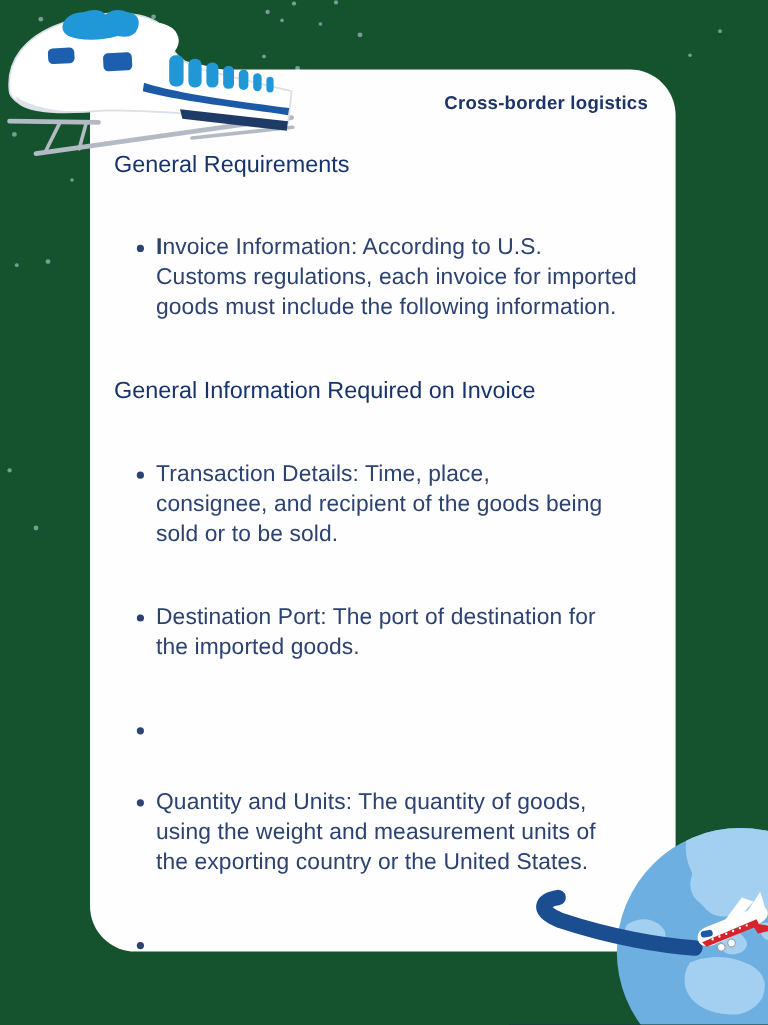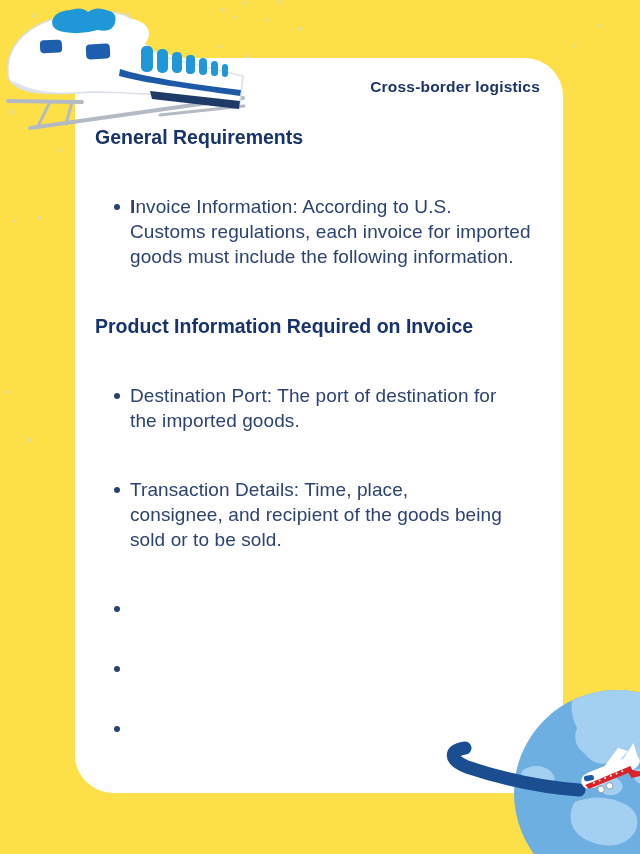--- a/index.html
+++ b/index.html
@@ -1,32 +1,32 @@
 <!DOCTYPE html>
 <html><head>
 <meta charset="utf-8">
 <style>
   html,body{margin:0;padding:0;background:#16244a;}
   .stage{
     position:relative;width:640px;height:854px;overflow:hidden;
-    background:#fde047;
+    background:#14532d;
     font-family:"Liberation Sans","DejaVu Sans",sans-serif;
   }
   .starfield{position:absolute;left:0;top:0;z-index:0;}
   .card{
     position:absolute;left:75px;top:58px;width:488px;height:735px;
     background:#fefefe;border-radius:38px;z-index:1;
   }
   .page-label{
     position:absolute;top:20px;right:23px;
     font-size:15.5px;font-weight:bold;color:#1d3468;letter-spacing:.2px;
   }
   .content{position:absolute;left:20px;top:66px;width:455px;color:#2c4271;}
   .sec-heading{
-    margin:0 0 3px 0;font-size:19.5px;line-height:26px;font-weight:bold;color:#17336b;
+    margin:0 0 3px 0;font-size:19.5px;line-height:26px;font-weight:normal;color:#17336b;
   }
   .sec-heading.second{margin-top:44px;}
   ul.bullets{list-style:none;margin:0;padding:0;}
   ul.bullets li{display:flex;align-items:flex-start;margin-top:44px;}
   .dot{
     flex:0 0 auto;width:6px;height:6px;border-radius:50%;
     background:#2c4271;margin:10px 10px 0 19px;
   }
   .btext{
     font-size:19px;line-height:25px;letter-spacing:.1px;color:#2c4271;
@@ -77,39 +77,42 @@
 
       <ul class="bullets">
         <li>
           <span class="dot"></span>
           <span class="btext"><b>I</b><span class="rest">nvoice Information: According to U.S.
 Customs regulations, each invoice for imported
 goods must include the following information.</span></span>
         </li>
       </ul>
 
-      <h2 class="sec-heading second">Product Information Required on Invoice</h2>
+      <h2 class="sec-heading second">General Information Required on Invoice</h2>
 
       <ul class="bullets">
-        <li>
-          <span class="dot"></span>
-          <span class="btext"><span class="rest">Destination Port: The port of destination for
-the imported goods.</span></span>
-        </li>
         <li>
           <span class="dot"></span>
           <span class="btext"><span class="rest">Transaction Details: Time, place,
 consignee, and recipient of the goods being
 sold or to be sold.</span></span>
         </li>
         <li>
           <span class="dot"></span>
-        </li>
-        <li>
-          <span class="dot"></span>
+          <span class="btext"><span class="rest">Destination Port: The port of destination for
+the imported goods.</span></span>
+        </li>
+        <li>
+          <span class="dot"></span>
+        </li>
+        <li>
+          <span class="dot"></span>
+          <span class="btext"><span class="rest">Quantity and Units: The quantity of goods,
+using the weight and measurement units of
+the exporting country or the United States.</span></span>
         </li>
         <li>
           <span class="dot"></span>
         </li>
       </ul>
 
     </div>
   </div>
 
   <svg class="train" width="255" height="132" viewBox="0 0 255 132">

